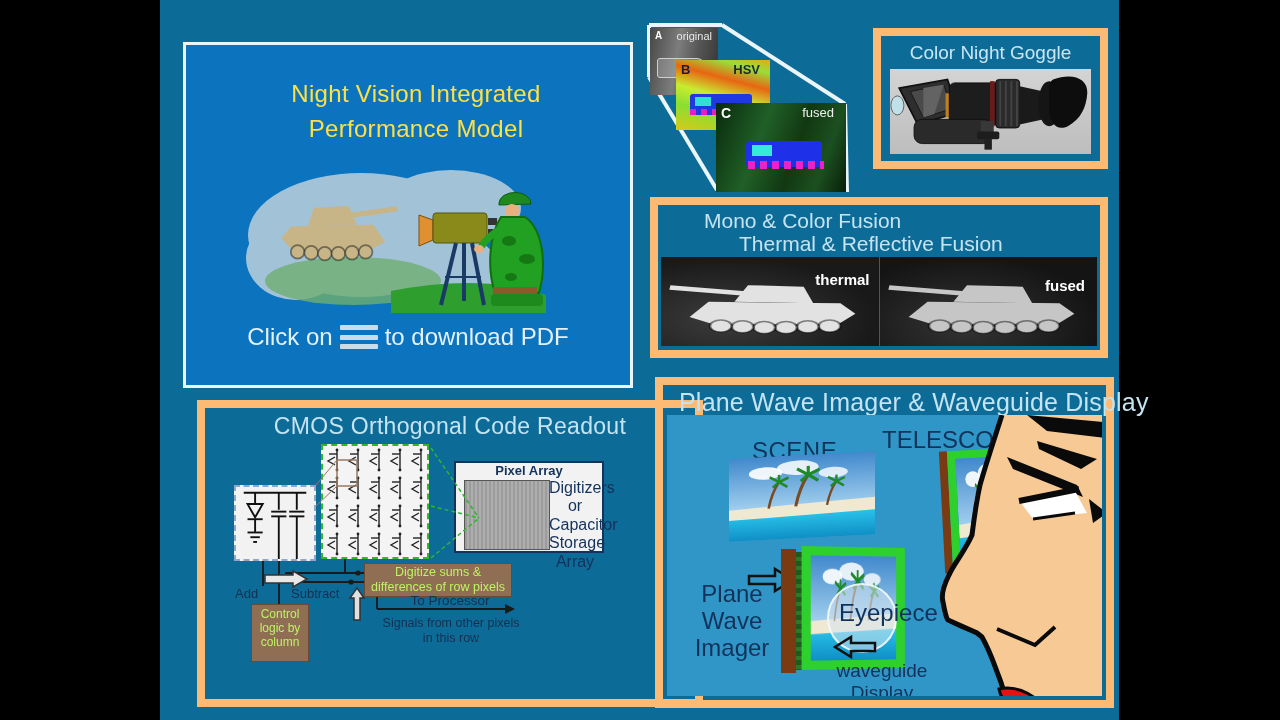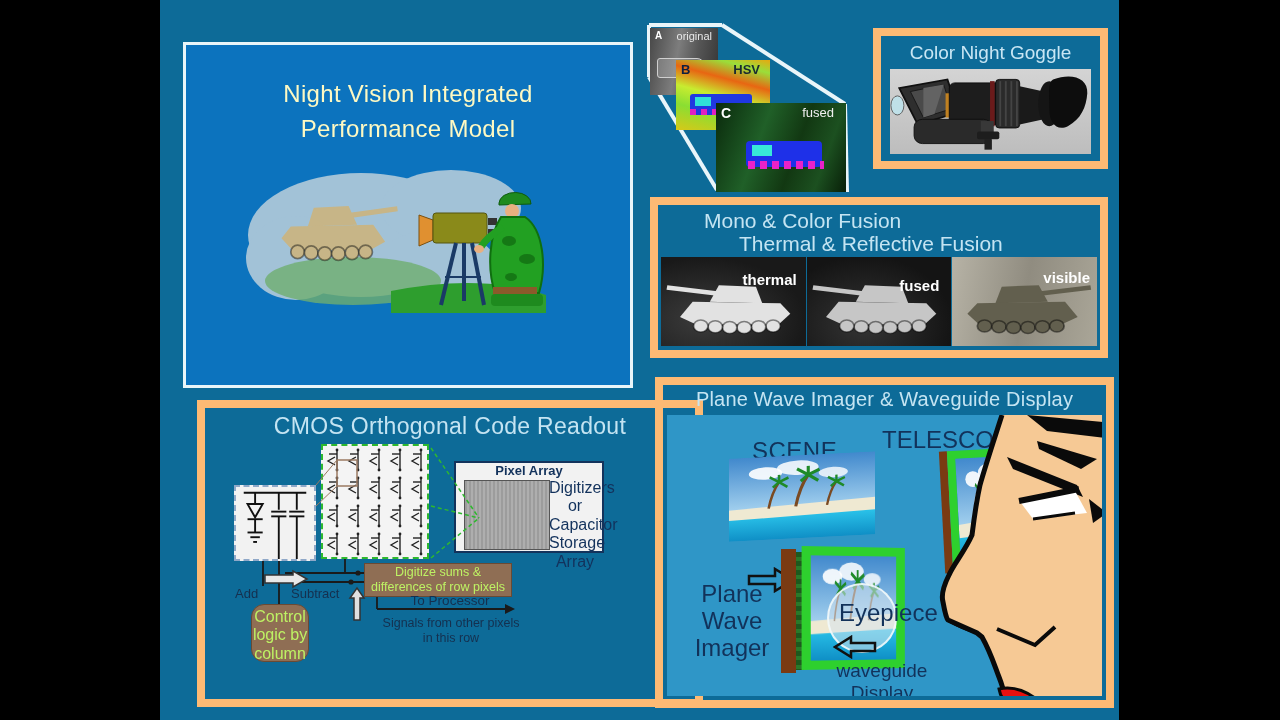--- a/index.html
+++ b/index.html
@@ -5,22 +5,22 @@
   html,body{margin:0;padding:0;background:#000;}
   #stage{position:relative;width:1280px;height:720px;background:#000;overflow:hidden;
          font-family:"Liberation Sans",sans-serif;}
   .abs{position:absolute;}
   #slide{position:absolute;left:160px;top:0;width:959px;height:720px;background:#0d6b98;}
   .panel{position:absolute;border:8px solid #fdba74;background:transparent;box-sizing:border-box;}
   .lt{color:#c4e4f2;}
   .navy{color:#13325c;}
   
   #nvipm{left:23px;top:42px;width:450px;height:346px;border:3px solid #e9f5f9;background:#0c73be;}
-  #nvipm-title{position:absolute;top:32px;left:0;width:100%;text-align:center;
-    font-size:24px;line-height:1.45;color:#fef9c3;letter-spacing:.3px;}
+  #nvipm-title{position:absolute;top:32px;left:8px;width:100%;text-align:center;
+    font-size:24px;line-height:1.45;color:#fde047;letter-spacing:.3px;}
   #nvipm-cta{position:absolute;bottom:34px;left:0;width:100%;text-align:center;font-size:24px;
     color:#e2f1fa;display:flex;align-items:center;justify-content:center;}
   .hambars{display:inline-flex;flex-direction:column;justify-content:space-between;
     width:38px;height:24px;margin:0 7px;}
   .hambars i{display:block;height:5px;background:#c9dcea;border-radius:1px;}
   
   .cimg{position:absolute;overflow:hidden;box-sizing:border-box;}
   .cimg .tagL{position:absolute;left:5px;top:2px;font-weight:bold;}
   .cimg .tagR{position:absolute;top:2px;}
   #img-a{left:490px;top:28px;width:68px;height:67px;
@@ -64,28 +64,28 @@
     border:2px dashed #2eb82e;box-sizing:border-box;}
   #pixel-box{position:absolute;left:249px;top:53px;width:150px;height:92px;background:#f2f2f2;
     border:2px solid #13335c;box-sizing:border-box;}
   #pixel-title{position:absolute;top:0;width:100%;text-align:center;font-size:13px;font-weight:bold;}
   #pixel-gray{position:absolute;left:8px;top:17px;width:84px;height:68px;border:1px solid #555;
     background:repeating-linear-gradient(90deg,#9c9c9c 0 2px,#aeaeae 2px 4px);}
   #digitizer-txt{position:absolute;right:1px;top:16px;width:52px;text-align:center;
     font-size:16px;line-height:1.15;}
   .brownbox{position:absolute;background:#8f6e54;border:1px solid #6a4a34;color:#bef264;
     text-align:center;box-sizing:border-box;}
-  #control-box{left:46px;top:196px;width:58px;height:58px;font-size:16px;line-height:1.15;padding-top:3px;border-radius:13px;}
+  #control-box{left:46px;top:196px;width:58px;height:58px;font-size:12px;line-height:1.15;padding-top:3px;}
   #digitize-box{left:159px;top:155px;width:148px;height:34px;font-size:12.5px;line-height:1.2;padding-top:1px;}
   .cmos-lbl{position:absolute;font-size:13px;color:#15304f;}
   #cmos-caption{position:absolute;left:38px;top:248px;font-size:23px;line-height:1.1;color:#bce2f2;}
   
   #pwave{left:495px;top:377px;width:459px;height:331px;}
-  #pwave-title{position:absolute;top:3px;width:100%;text-align:center;white-space:nowrap;
-    font-size:20px;letter-spacing:.2px;}
+  #pwave-title{position:absolute;top:3px;width:100%;text-align:left;white-space:nowrap;
+    font-size:25px;letter-spacing:.2px;margin-left:16px;}
   #pwave-inner{position:absolute;left:4px;right:4px;top:30px;bottom:4px;background:#2f96c7;overflow:hidden;}
   .pw-lbl{position:absolute;color:#12325a;font-size:24px;}
   #scene-pic{position:absolute;left:62px;top:40px;width:146px;height:83px;transform:skewY(-3deg);}
   #tele-disp{position:absolute;left:283px;top:34px;width:82px;height:122px;transform:rotate(-3deg);}
   #wg-brown{position:absolute;left:114px;top:134px;width:15px;height:124px;background:#7a3a12;}
   #wg-moss{position:absolute;left:129px;top:137px;width:8px;height:118px;
     background:repeating-linear-gradient(#1e5a1e 0 5px,#2a7a2a 5px 9px);}
   #wg-frame{position:absolute;left:135px;top:132px;width:104px;height:122px;border:9px solid #2ed02e;
     box-sizing:border-box;transform:perspective(420px) rotateY(7deg);overflow:hidden;}
   .disp-brown{position:absolute;left:-8px;top:0;width:8px;height:100%;background:#7a3a12;}
@@ -184,20 +184,29 @@
           <path d="M260,54 C248,72 246,106 254,130 L298,130 C306,102 302,66 284,54 Z" fill="#22a022" stroke="#0f6f0f" stroke-width="2"></path>
           <ellipse cx="268" cy="78" rx="7" ry="5" fill="#157815"></ellipse>
           <ellipse cx="286" cy="96" rx="8" ry="5" fill="#157815"></ellipse>
           <ellipse cx="270" cy="114" rx="6" ry="4" fill="#157815"></ellipse>
           <path d="M262,64 Q246,74 240,84" stroke="#22a022" stroke-width="7" fill="none"></path>
           <ellipse cx="238" cy="86" rx="5" ry="4" fill="#e8b080"></ellipse>
           <rect x="252" y="124" width="44" height="9" fill="#8a5a2a"></rect>
           <rect x="250" y="131" width="52" height="12" rx="4" fill="#1e8a1e"></rect>
         </g>
       </svg>
+      <div id="nvipm-cta">
+        <span>Click on</span>
+        <span class="hambars">
+            <i></i>
+            <i></i>
+            <i></i>
+          </span>
+        <span>to download PDF</span>
+      </div>
     </div>
 
     <svg class="abs" style="left:460px;top:18px;width:240px;height:180px" viewBox="0 0 240 180">
       <g stroke="#e9f5f9" stroke-width="4" fill="none">
         <path d="M29,7 L102,7"></path>
         <path d="M102,7 L225,86"></path>
         <path d="M225,86 L227,174"></path>
         <path d="M29,7 L29,59"></path>
         <path d="M29,59 L97,172"></path>
       </g>
@@ -262,26 +271,20 @@
               <use href="#tanksym" transform="translate(160,0) scale(-1,1)"></use>
             </svg>
           <span class="fuse-label" style="right:9px;top:14px">thermal</span>
         </div>
         <div id="fi-fused" class="fuse-img">
           <svg viewBox="0 0 160 100" preserveAspectRatio="none" style="color:#c6c6c6" fill="currentColor">
               <use href="#tanksym" transform="translate(160,0) scale(-1,1)"></use>
             </svg>
           <span class="fuse-label" style="right:12px;top:20px">fused</span>
         </div>
-        <div id="fi-visible" class="fuse-img">
-          <svg viewBox="0 0 160 100" preserveAspectRatio="none" style="color:#625f4e" fill="currentColor">
-              <use href="#tanksym"></use>
-            </svg>
-          <span class="fuse-label" style="right:7px;top:12px">visible</span>
-        </div>
       </div>
     </div>
 
     <div id="cmos" class="panel">
       <div id="cmos-title" class="lt">CMOS Orthogonal Code Readout</div>
 
       <div id="circuit-box">
         <svg style="width:100%;height:100%" viewBox="0 0 82 76">
           <g stroke="#111" stroke-width="2" fill="none">
             <path d="M8,6 H74"></path>

